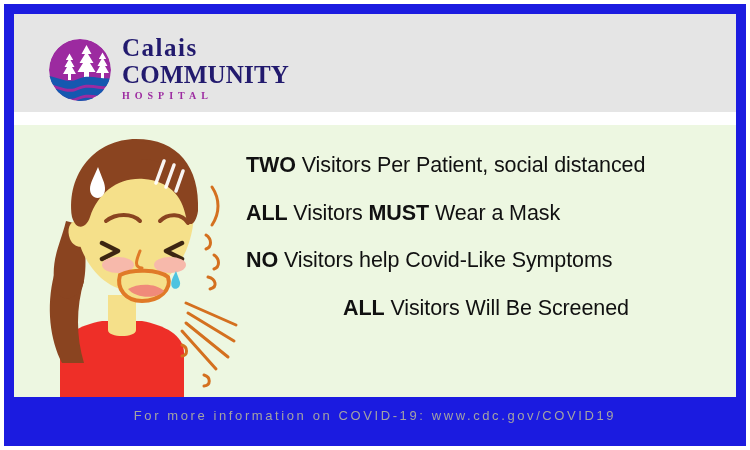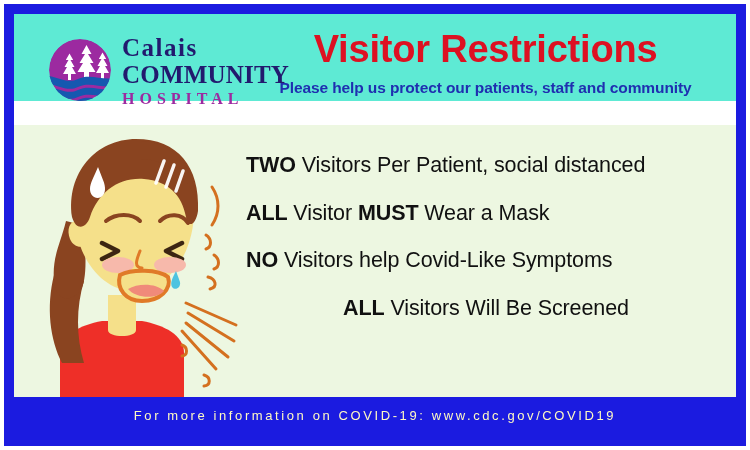--- a/index.html
+++ b/index.html
@@ -31,22 +31,22 @@
     width: 100%;
     height: 100%;
     background: #ffffff;
   }
 
   
   #header-band {
     position: absolute;
     left: 0; top: 0;
     width: 100%;
-    height: 87px;
-    background: #5eead4;
+    height: 98px;
+    background: #e5e5e5;
   }
 
   
   #logo-block {
     position: absolute;
     left: 30px;
     top: 18px;
     width: 230px;
     height: 78px;
   }
@@ -73,21 +73,21 @@
     font-size: 25px;
     letter-spacing: 1.5px;
     margin-top: 3px;
   }
   #logo-community {
     font-size: 25px;
     letter-spacing: 0.2px;
     margin-top: 2px;
   }
   #logo-hospital {
-    font-size: 16px;
+    font-size: 10px;
     letter-spacing: 5.0px;
     color: #9c2aa0;
     margin-top: 4px;
   }
 
   
   #title-block {
     position: absolute;
     right: 18px;
     top: 16px;
@@ -155,21 +155,21 @@
     bottom: 0;
     width: 100%;
     height: 39px;
     background: #1b1be0;
   }
   #footer-text {
     position: absolute;
     left: 0; right: 0;
     top: 11px;
     text-align: center;
-    color: #fef9c3;
+    color: #a3a3a3;
     font-size: 13px;
     letter-spacing: 2.6px;
     white-space: nowrap;
   }
 </style>
 </head>
 <body>
 
 <div id="poster">
   <div id="poster-inner">
@@ -201,24 +201,20 @@
             </g>
           </svg>
         </div>
         <div id="logo-words">
           <div class="logo-line" id="logo-calais">Calais</div>
           <div class="logo-line" id="logo-community">COMMUNITY</div>
           <div class="logo-line" id="logo-hospital">HOSPITAL</div>
         </div>
       </div>
 
-      <div id="title-block">
-        <div id="poster-title">Visitor Restrictions</div>
-        <div id="poster-subtitle">Please help us protect our patients, staff and community</div>
-      </div>
 
     </div>
 
     <div id="body-band">
 
       <div id="illustration">
         <svg viewBox="0 0 210 272" width="210" height="272" xmlns="http://www.w3.org/2000/svg">
 
           <path d="M24 272 L24 228 C 24 210, 44 200, 66 196 L106 196 C 128 200, 148 210, 148 228 L148 272 Z" fill="#ee2f28"></path>
 
@@ -271,21 +267,21 @@
             <path d="M168 250 C 175 252, 175 260, 168 261"></path>
           </g>
         </svg>
       </div>
 
       <div id="rules">
         <div class="rule-line">
           <b>TWO</b><span> Visitors Per Patient, social distanced</span>
         </div>
         <div class="rule-line">
-          <b>ALL</b><span> Visitor </span><b>MUST</b><span> Wear a Mask</span>
+          <b>ALL</b><span> Visitors </span><b>MUST</b><span> Wear a Mask</span>
         </div>
         <div class="rule-line">
           <b>NO</b><span> Visitors help Covid-Like Symptoms</span>
         </div>
         <div class="rule-line">
           <b>ALL</b><span> Visitors Will Be Screened</span>
         </div>
       </div>
 
     </div>

